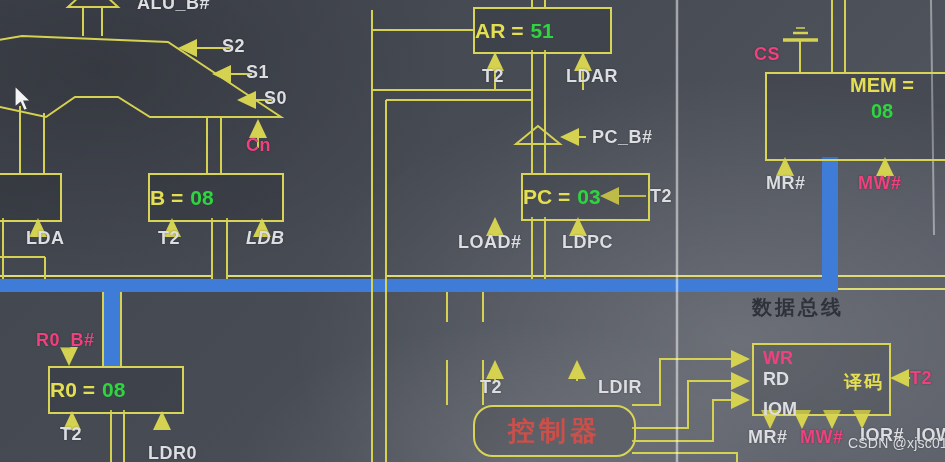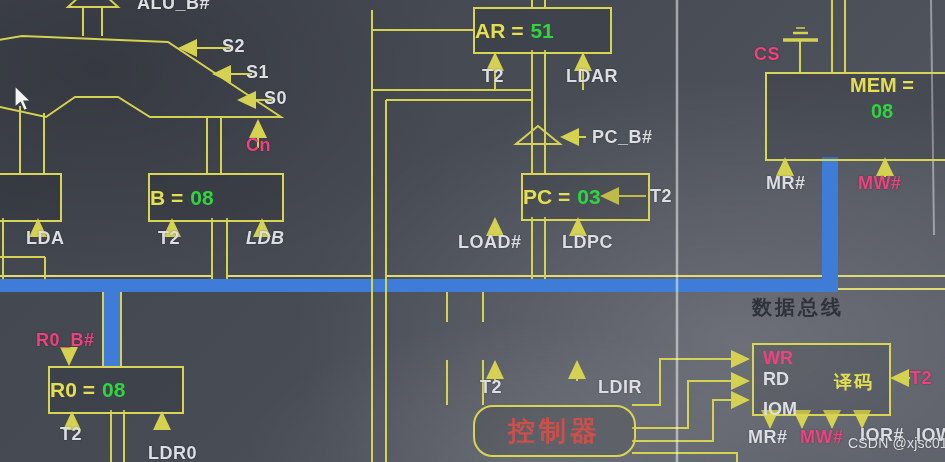--- a/index.html
+++ b/index.html
@@ -147,21 +147,21 @@
     <span class="rlabel">R0 =</span>
     <span class="rvalue">08</span>
   </div>
   <div class="rbox ctrl" style="left:473px;top:405px;width:159px;height:48px;">
     <span class="redtx">控制器</span>
   </div>
   <div class="rbox" style="left:752px;top:343px;width:135px;height:69px;">
     <span class="decsig pink" style="left:9px;top:3px;">WR</span>
     <span class="decsig" style="left:9px;top:24px;color:#dcdee2;">RD</span>
     <span class="decsig" style="left:9px;top:54px;color:#dcdee2;">IOM</span>
-    <span class="decsig yellowtx" style="left:80px;top:25px;letter-spacing:2px;">译码</span>
+    <span class="decsig yellowtx" style="left:90px;top:25px;letter-spacing:2px;">译码</span>
   </div>
 
 
   <div class="lbl" style="left:137px;top:-7px;">ALU_B#</div>
   <div class="lbl" style="left:222px;top:36px;">S2</div>
   <div class="lbl" style="left:246px;top:62px;">S1</div>
   <div class="lbl" style="left:264px;top:88px;">S0</div>
   <div class="lbl pink" style="left:246px;top:135px;">Cn</div>
 
   <div class="lbl" style="left:26px;top:228px;">LDA</div>

